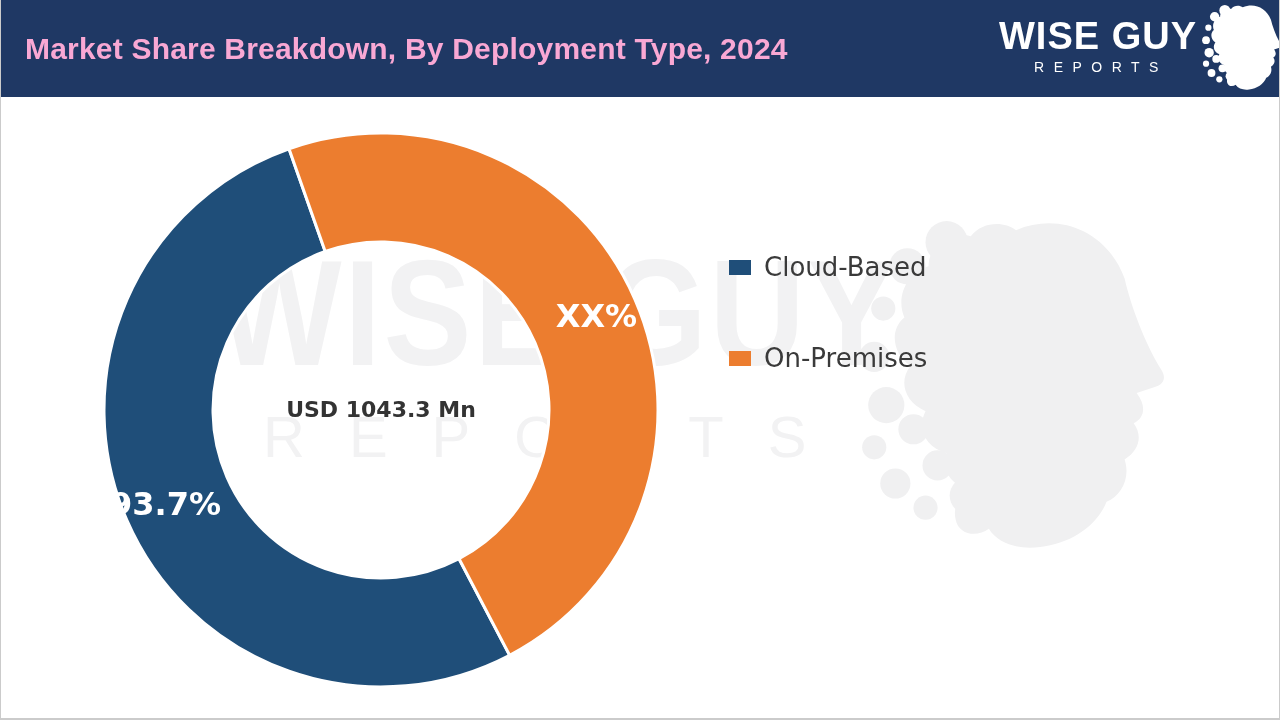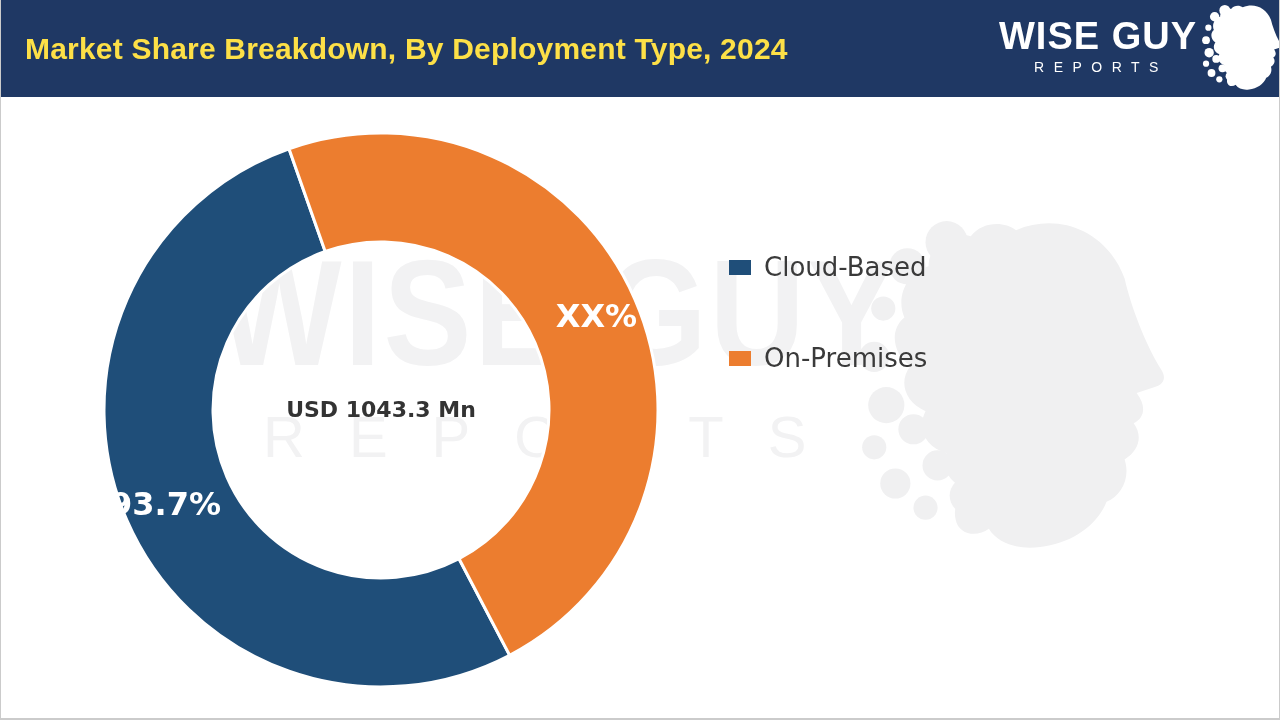--- a/index.html
+++ b/index.html
@@ -4,21 +4,21 @@
 <style>
   html,body{margin:0;padding:0;background:#fff;}
   .page{position:relative;width:1280px;height:720px;background:#ffffff;overflow:hidden;
         font-family:"DejaVu Sans","Liberation Sans",sans-serif;
         border-left:1px solid #cbcbcb;border-right:1px solid #cbcbcb;border-bottom:2px solid #cbcbcb;
         box-sizing:border-box;}
   
   .topbar{position:absolute;left:0;top:0;width:100%;height:97px;background:#1F3864;
           display:flex;align-items:center;z-index:5;}
   .topbar h1{margin:0 0 0 24px;font-family:"Liberation Sans",sans-serif;font-size:30px;
-             font-weight:700;color:#fde047;letter-spacing:.2px;}
+             font-weight:700;color:#f9a8d4;letter-spacing:.2px;}
   .logo{position:absolute;right:0;top:0;height:97px;display:flex;align-items:center;}
   .logo-text{display:flex;flex-direction:column;align-items:center;color:#fff;margin-top:-6px;}
   .logo-line1{font-family:"Liberation Sans",sans-serif;font-size:38px;font-weight:600;
               letter-spacing:1px;line-height:1;}
   .logo-line2{font-family:"Liberation Sans",sans-serif;font-size:14px;font-weight:400;
               letter-spacing:9.5px;margin-top:4px;text-indent:6px;}
   .logo-head{width:86px;height:94px;color:#ffffff;margin-left:2px;margin-right:-6px;
              align-self:flex-start;margin-top:1px;}
   
   .wm-text1{position:absolute;left:216px;top:238px;z-index:1;white-space:nowrap;

